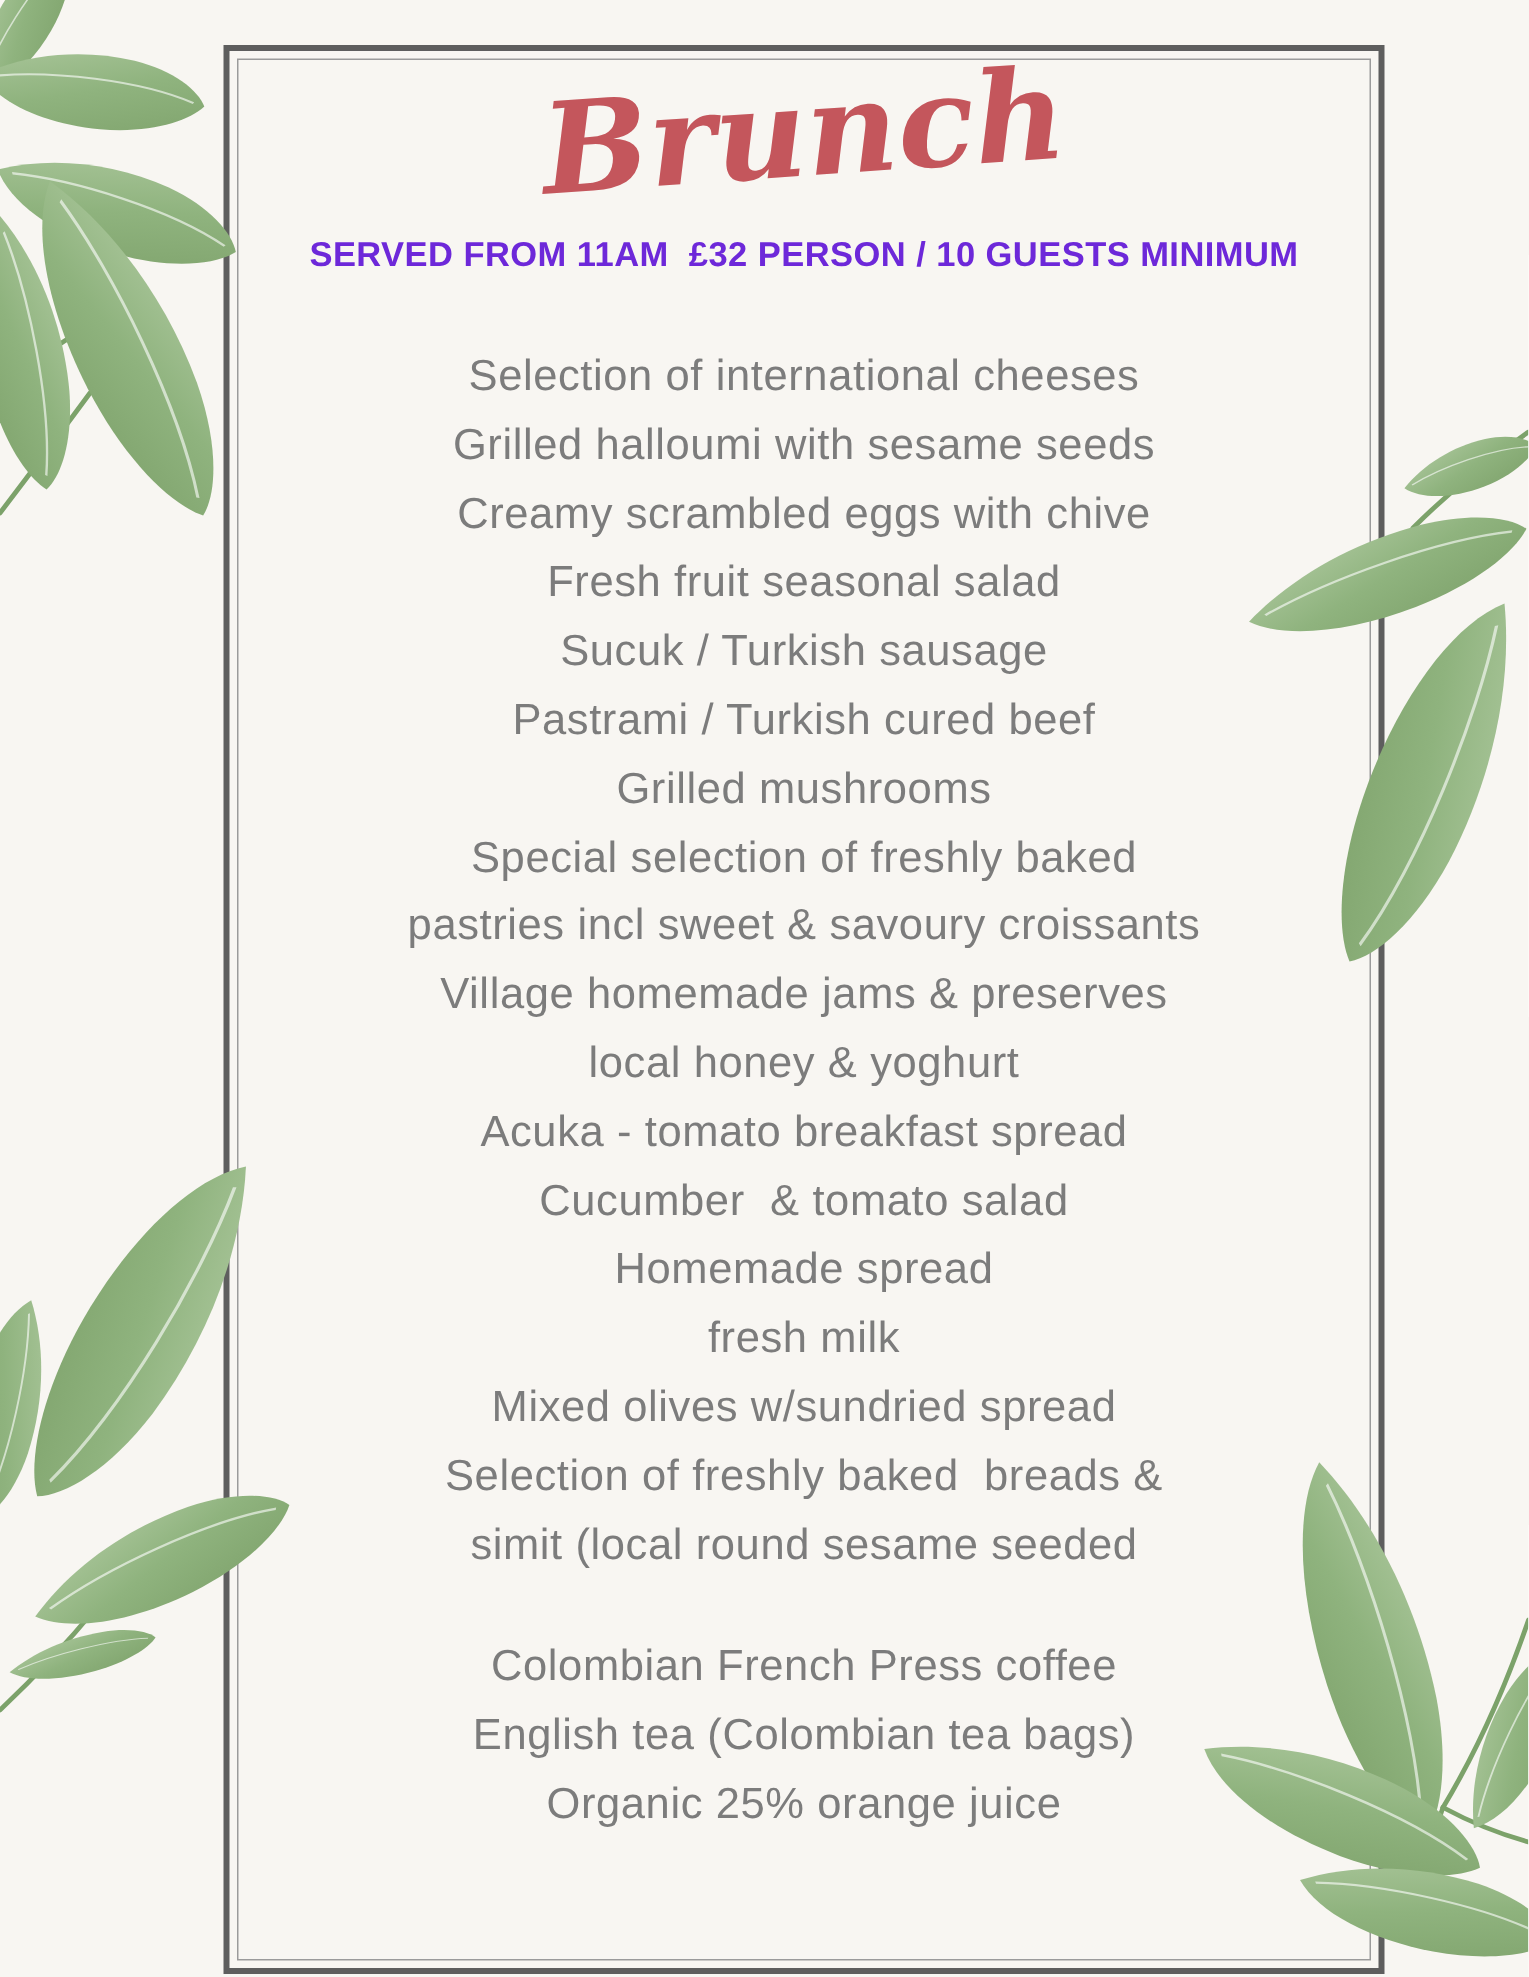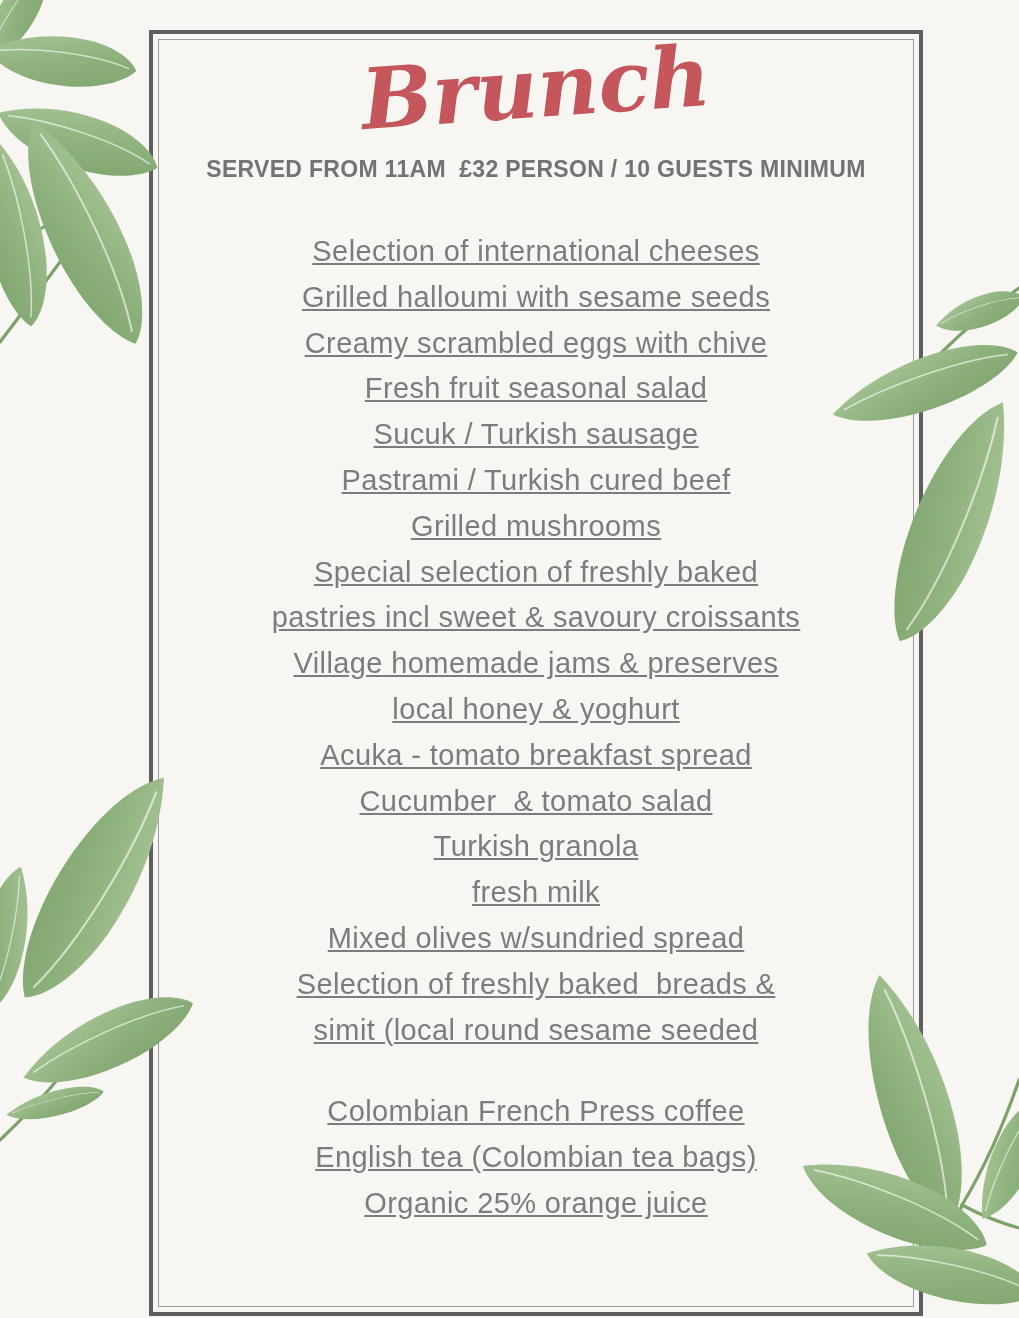--- a/index.html
+++ b/index.html
@@ -47,31 +47,31 @@
     font-size: 84px;
     line-height: 1;
     color: #c4565c;
   }
   .title span { display: inline-block; transform: rotate(-4deg); }
   .subtitle {
     margin-top: 26px;
     font-size: 23px;
     font-weight: bold;
     letter-spacing: 0.3px;
-    color: #737373;
+    color: #6d28d9;
     white-space: pre;
   }
   .menu-list {
     margin-top: 46px;
     font-size: 29px;
     line-height: 45.8px;
     letter-spacing: 0.4px;
     color: #7c7c7c;
   }
-  .menu-list .menu-line { white-space: pre; text-decoration: underline; }
+  .menu-list .menu-line { white-space: pre; }
   .menu-list.drinks { margin-top: 36px; }
 </style>
 </head>
 <body>
 
 <div class="page">
 
   <div class="frame-outer">
     <div class="frame-inner"></div>
   </div>
@@ -87,21 +87,21 @@
         <div class="menu-line">Fresh fruit seasonal salad</div>
         <div class="menu-line">Sucuk / Turkish sausage</div>
         <div class="menu-line">Pastrami / Turkish cured beef</div>
         <div class="menu-line">Grilled mushrooms</div>
         <div class="menu-line">Special selection of freshly baked</div>
         <div class="menu-line">pastries incl sweet &amp; savoury croissants</div>
         <div class="menu-line">Village homemade jams &amp; preserves</div>
         <div class="menu-line">local honey &amp; yoghurt</div>
         <div class="menu-line">Acuka - tomato breakfast spread</div>
         <div class="menu-line">Cucumber  &amp; tomato salad</div>
-        <div class="menu-line">Turkish granola</div>
+        <div class="menu-line">Homemade spread</div>
         <div class="menu-line">fresh milk</div>
         <div class="menu-line">Mixed olives w/sundried spread</div>
         <div class="menu-line">Selection of freshly baked  breads &amp;</div>
         <div class="menu-line">simit (local round sesame seeded</div>
       </div>
     <div class="menu-list drinks">
 
     <div class="menu-line">Colombian French Press coffee</div>
         <div class="menu-line">English tea (Colombian tea bags)</div>
         <div class="menu-line">Organic 25% orange juice</div>

